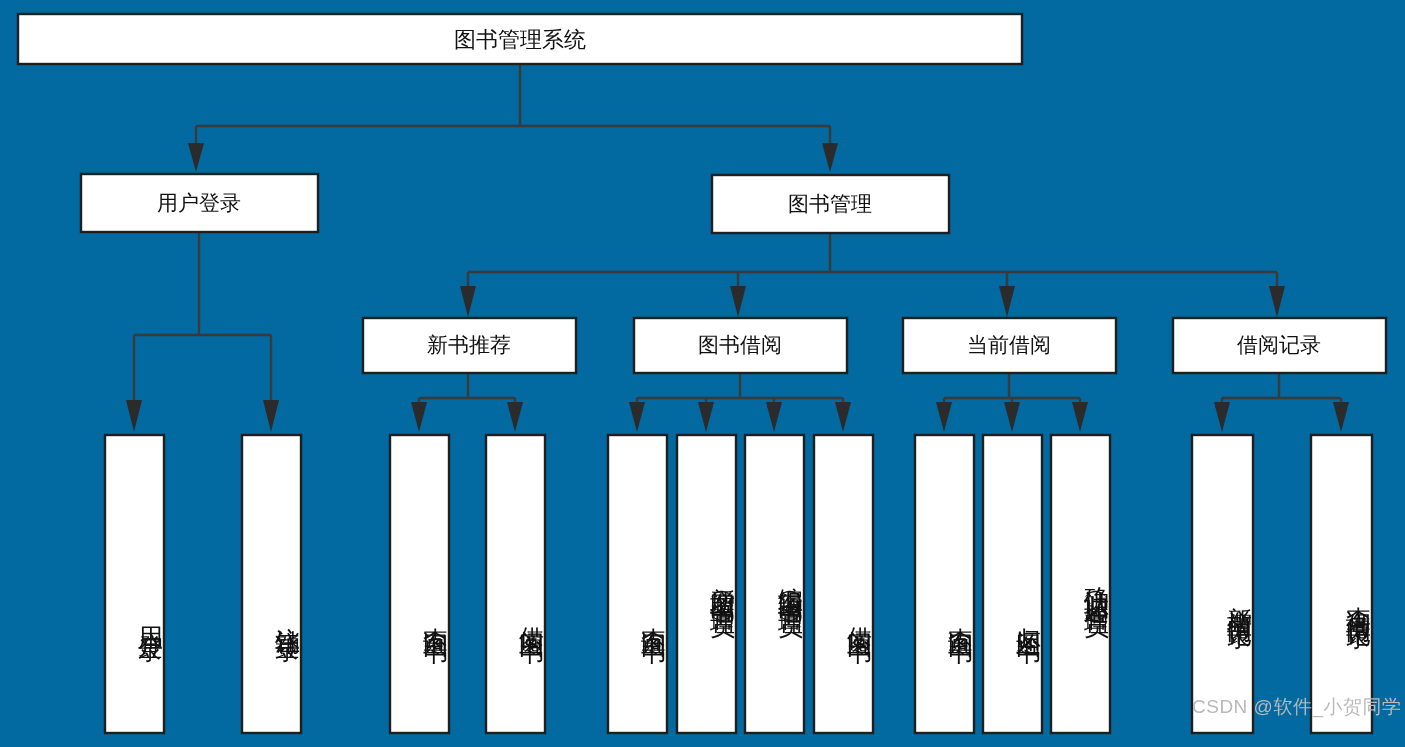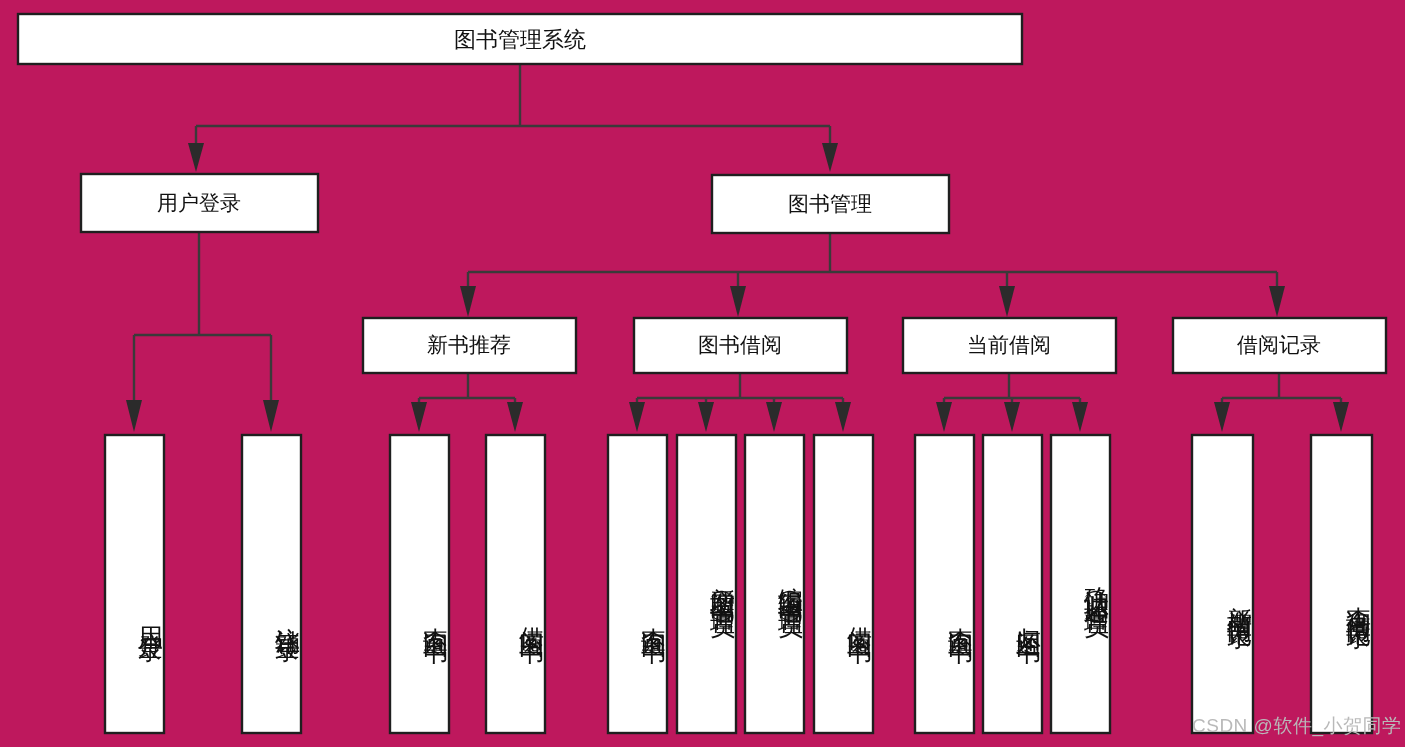--- a/index.html
+++ b/index.html
@@ -8,21 +8,21 @@
     padding: 0;
     background: #ffffff;
   }
   body {
     font-family: "Liberation Sans", "DejaVu Sans", sans-serif;
   }
   #diagram-root {
     position: relative;
     width: 1405px;
     height: 747px;
-    background: #be185d;
+    background: #0369a1;
     overflow: hidden;
   }
   svg.diagram-canvas {
     position: absolute;
     left: 0;
     top: 0;
     width: 1405px;
     height: 747px;
   }
   .node-rect {
@@ -225,15 +225,15 @@
   <div class="leaf-label" style="left:745px; top:440px; width:59px; height:290px;">编辑图书（管理员）</div>
   <div class="leaf-label" style="left:814px; top:505px; width:59px; height:220px;">借阅图书</div>
 
   <div class="leaf-label" style="left:915px; top:505px; width:59px; height:220px;">查询图书</div>
   <div class="leaf-label" style="left:983px; top:505px; width:59px; height:220px;">归还图书</div>
   <div class="leaf-label" style="left:1051px; top:440px; width:59px; height:290px;">确认归还（管理员）</div>
 
   <div class="leaf-label" style="left:1192px; top:470px; width:61px; height:255px;">新增借阅记录</div>
   <div class="leaf-label" style="left:1311px; top:470px; width:61px; height:255px;">查询借阅记录</div>
 
-  <div class="watermark" style="left:1192px; top:713px;">CSDN @软件_小贺同学</div>
+  <div class="watermark" style="left:1192px; top:694px;">CSDN @软件_小贺同学</div>
 
 </div>
 
 </body></html>

